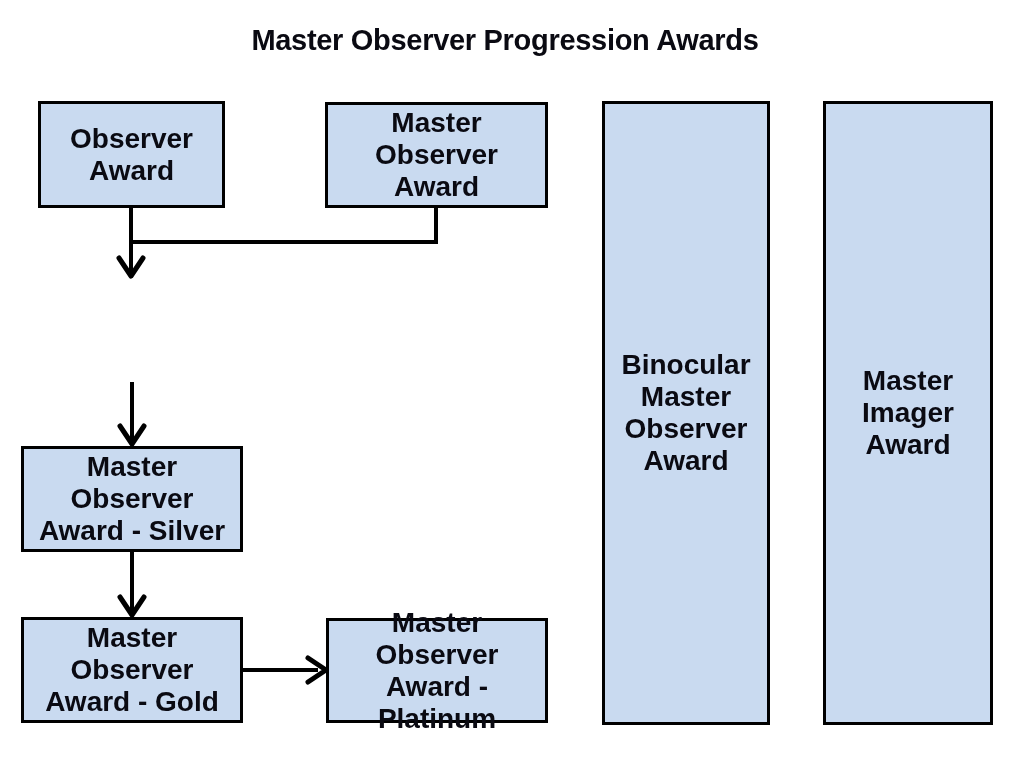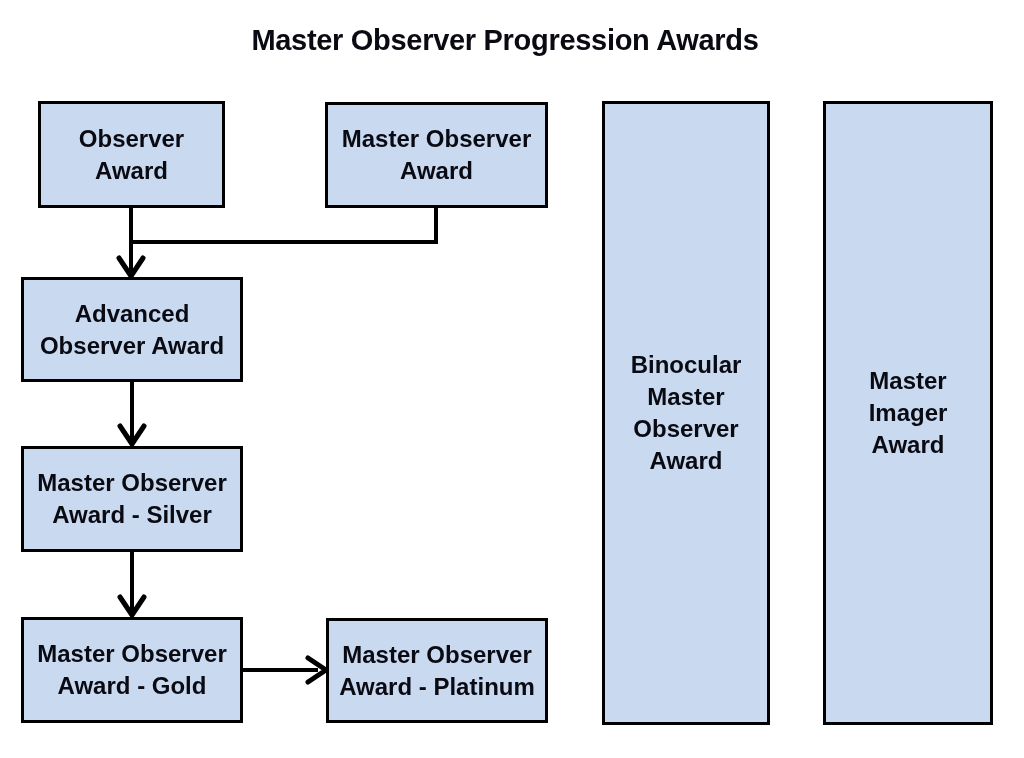--- a/index.html
+++ b/index.html
@@ -10,21 +10,21 @@
     --background:#ffffff;
   }
   *{margin:0;padding:0;box-sizing:border-box;}
   html,body{width:1024px;height:758px;background:var(--background);
     font-family:"Liberation Sans",sans-serif;overflow:hidden;}
   .canvas{position:relative;width:1024px;height:576px;background:var(--background);}
   .title{position:absolute;left:0;top:24px;width:1010px;text-align:center;
     font-size:29px;font-weight:bold;color:var(--text);letter-spacing:-0.3px;}
   .box{position:absolute;background:var(--box-fill);border:3px solid var(--box-border);
     display:flex;align-items:center;justify-content:center;text-align:center;
-    color:var(--text);font-weight:bold;font-size:24px;line-height:32px;}
+    color:var(--text);font-weight:bold;font-size:28px;line-height:32px;}
   .box .lbl{white-space:pre-line;}
   
   .b-observer          {left:38px;  top:101px; width:187px; height:107px;}
   .b-master-observer   {left:325px; top:102px; width:223px; height:106px;}
   .b-advanced          {left:21px;  top:277px; width:222px; height:105px;}
   .b-silver            {left:21px;  top:446px; width:222px; height:106px;}
   .b-gold              {left:21px;  top:617px; width:222px; height:106px;}
   .b-platinum          {left:326px; top:618px; width:222px; height:105px;}
   .b-binocular         {left:602px; top:101px; width:168px; height:624px;align-items:center;}
   .b-imager            {left:823px; top:101px; width:170px; height:624px;}
@@ -60,24 +60,20 @@
   <div class="box b-observer">
     <span class="lbl">Observer
 Award</span>
   </div>
 
   <div class="box b-master-observer">
     <span class="lbl">Master Observer
 Award</span>
   </div>
 
-  <div class="box b-advanced">
-    <span class="lbl">Advanced
-Observer Award</span>
-  </div>
 
   <div class="box b-silver">
     <span class="lbl">Master Observer
 Award - Silver</span>
   </div>
 
   <div class="box b-gold">
     <span class="lbl">Master Observer
 Award - Gold</span>
   </div>

